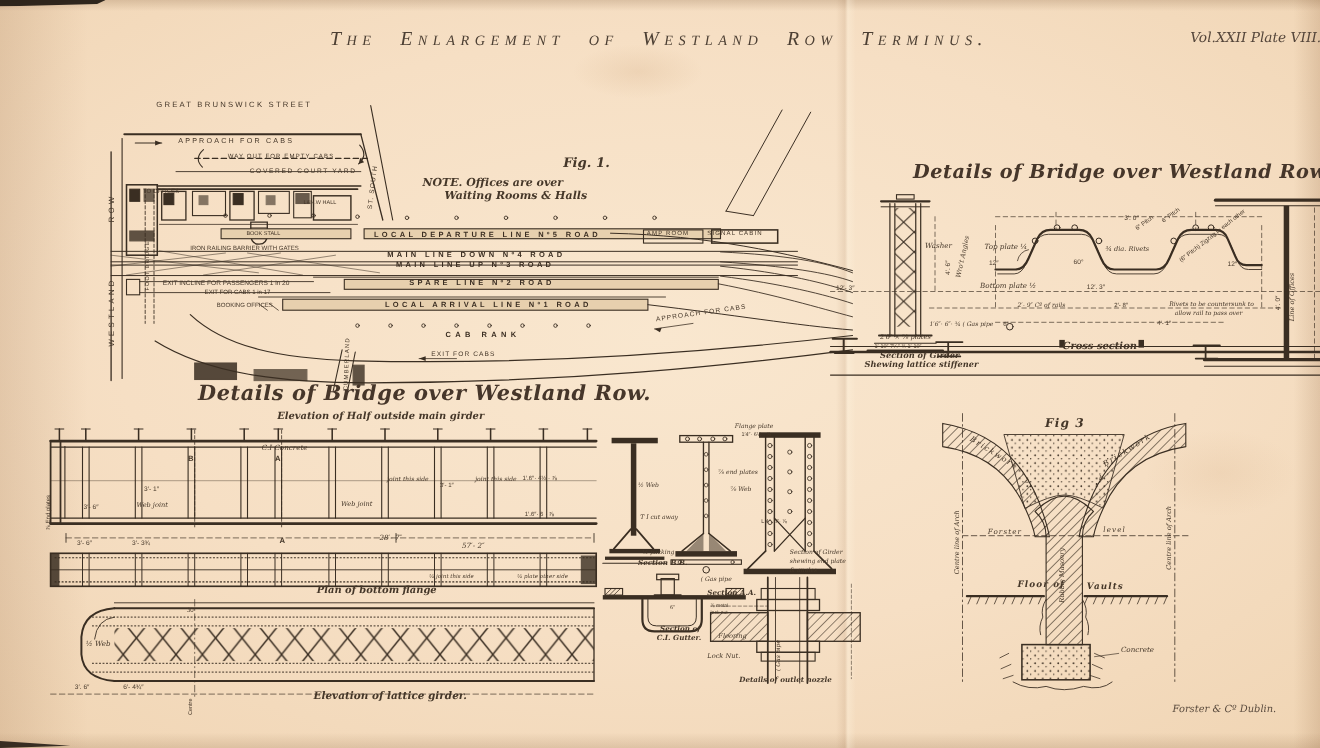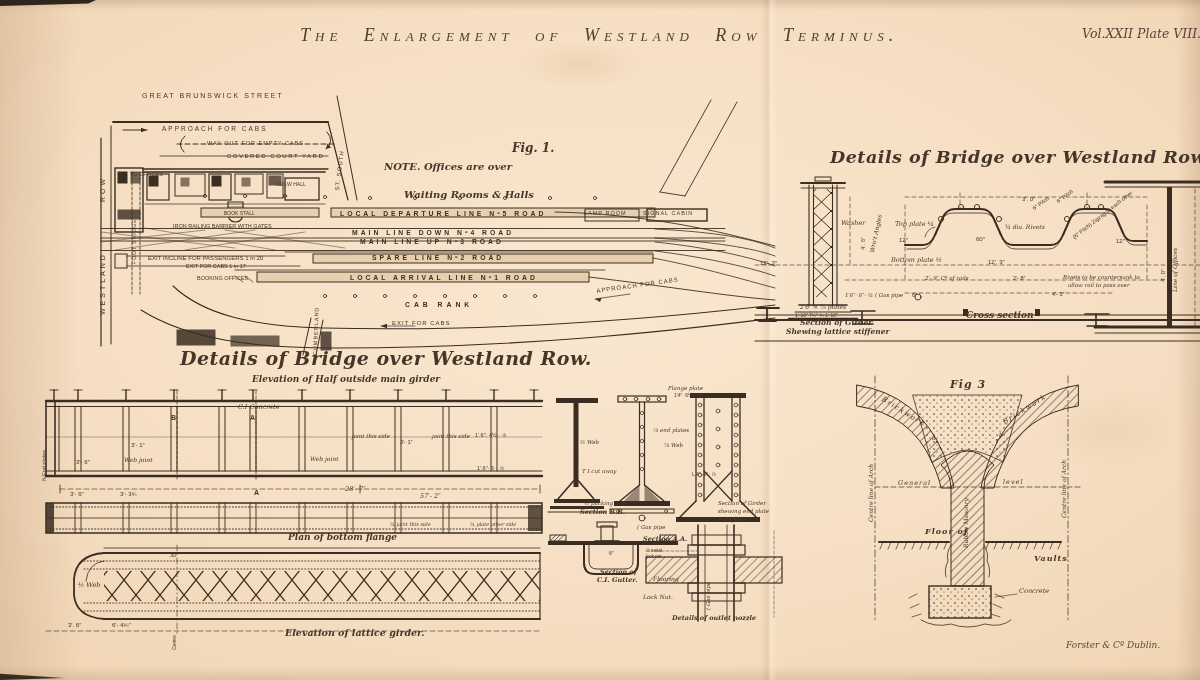--- a/index.html
+++ b/index.html
@@ -120,21 +120,21 @@
       <rect x="146" y="256" width="48" height="10" fill="#3a2e22" opacity=".7"></rect>
       <rect x="236" y="252" width="10" height="18" fill="#3a2e22" opacity=".8"></rect>
       <path d="M42,176 H200 M42,186 H215" stroke-width=".8"></path>
       <rect x="30" y="174" width="12" height="14"></rect>
       <path d="M150,196 l8,6 M160,196 l8,6" stroke-width=".7"></path>
     </g>
   </svg>
 
   <div class="lbl h b" style="left:512px;top:142px;font-size:12px;">Fig. 1.</div>
   <div class="lbl h b" style="left:384px;top:162px;font-size:10px;">NOTE. Offices are over</div>
-  <div class="lbl h b" style="left:404px;top:190px;font-size:10px;">Waiting Rooms &amp; Halls</div>
+  <div class="lbl h b" style="left:404px;top:174px;font-size:10px;">Waiting Rooms &amp; Halls</div>
   <div class="lbl" style="left:142px;top:92px;font-size:7px;letter-spacing:2px;">GREAT BRUNSWICK STREET</div>
   <div class="lbl" style="left:162px;top:126px;font-size:6.5px;letter-spacing:2px;">APPROACH FOR CABS</div>
   <div class="lbl" style="left:207px;top:141px;font-size:5.5px;letter-spacing:1px;">WAY OUT FOR EMPTY CABS</div>
   <div class="lbl" style="left:227px;top:153px;font-size:6px;letter-spacing:1.5px;">COVERED COURT YARD</div>
   <div class="lbl" style="left:334px;top:190px;font-size:6px;letter-spacing:1px;transform:rotate(-83deg);">ST. SOUTH</div>
   <div class="lbl" style="left:130px;top:172px;font-size:5.5px;">TO OFFICES</div>
   <div class="lbl" style="left:224px;top:211px;font-size:5px;">BOOK STALL</div>
   <div class="lbl" style="left:173px;top:224px;font-size:5.5px;">IRON RAILING BARRIER WITH GATES</div>
   <div class="lbl" style="left:276px;top:182px;font-size:5px;">L&amp;N.W HALL</div>
   <div class="lbl" style="left:132px;top:264px;font-size:5px;letter-spacing:1px;transform:rotate(-90deg);">FOOT BRIDGE</div>
@@ -435,22 +435,22 @@
       <circle cx="82" cy="72" r=".9" fill="#3a2e22" stroke="none"></circle>
       <circle cx="142" cy="70" r=".9" fill="#3a2e22" stroke="none"></circle>
     </g>
   </svg>
 
   <div class="lbl h b" style="left:950px;top:379px;font-size:11px;letter-spacing:1px;">Fig 3</div>
   <div class="lbl h" style="left:884px;top:396px;font-size:7px;letter-spacing:1.5px;transform:rotate(32deg);">Brickwork</div>
   <div class="lbl h" style="left:1002px;top:420px;font-size:7px;letter-spacing:1.5px;transform:rotate(-32deg);">Brickwork</div>
   <div class="lbl h" style="left:868px;top:522px;font-size:6px;transform:rotate(-90deg);">Centre line of Arch</div>
   <div class="lbl h" style="left:1061px;top:518px;font-size:6px;transform:rotate(-90deg);">Centre line of Arch</div>
-  <div class="lbl h" style="left:898px;top:480px;font-size:6.5px;letter-spacing:1px;">General</div>
+  <div class="lbl h" style="left:898px;top:480px;font-size:6.5px;letter-spacing:1px;">Forster</div>
   <div class="lbl h" style="left:1003px;top:479px;font-size:6.5px;letter-spacing:1px;">level</div>
   <div class="lbl h" style="left:963px;top:548px;font-size:6px;transform:rotate(-90deg);">Rubble Masonry</div>
   <div class="lbl h b" style="left:925px;top:527px;font-size:8px;letter-spacing:1px;">Floor of</div>
-  <div class="lbl h b" style="left:1034px;top:528px;font-size:8px;letter-spacing:1px;margin-top:26px;">Vaults</div>
+  <div class="lbl h b" style="left:988px;top:528px;font-size:8px;letter-spacing:1px;">Vaults</div>
   <div class="lbl h" style="left:1019px;top:588px;font-size:6.5px;">Concrete</div>
   <div class="lbl h" style="left:932px;top:435px;font-size:6px;">a</div>
   <div class="lbl h" style="left:999px;top:432px;font-size:6px;">b</div>
 
 </div>
 
 </body></html>

